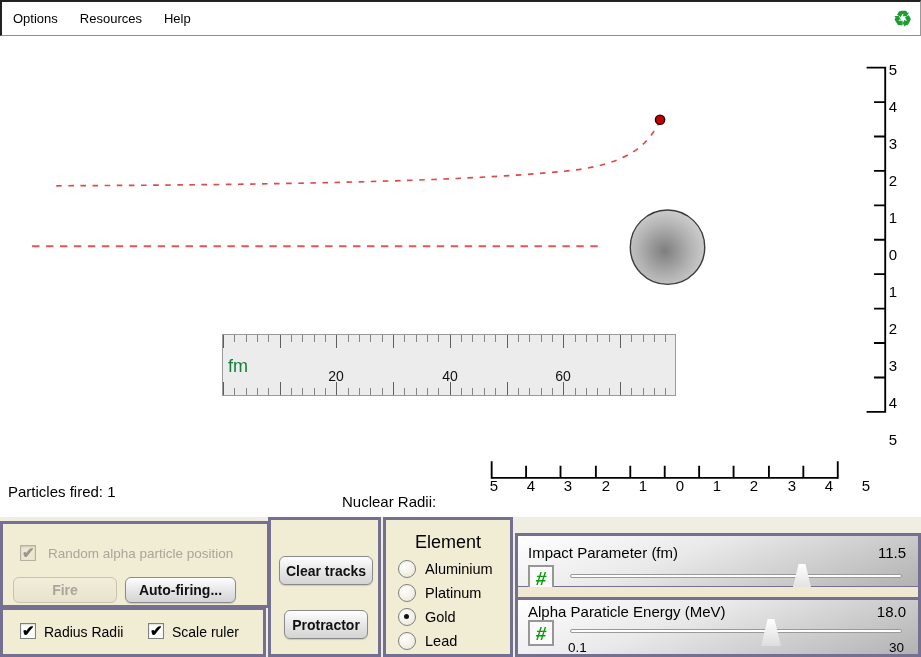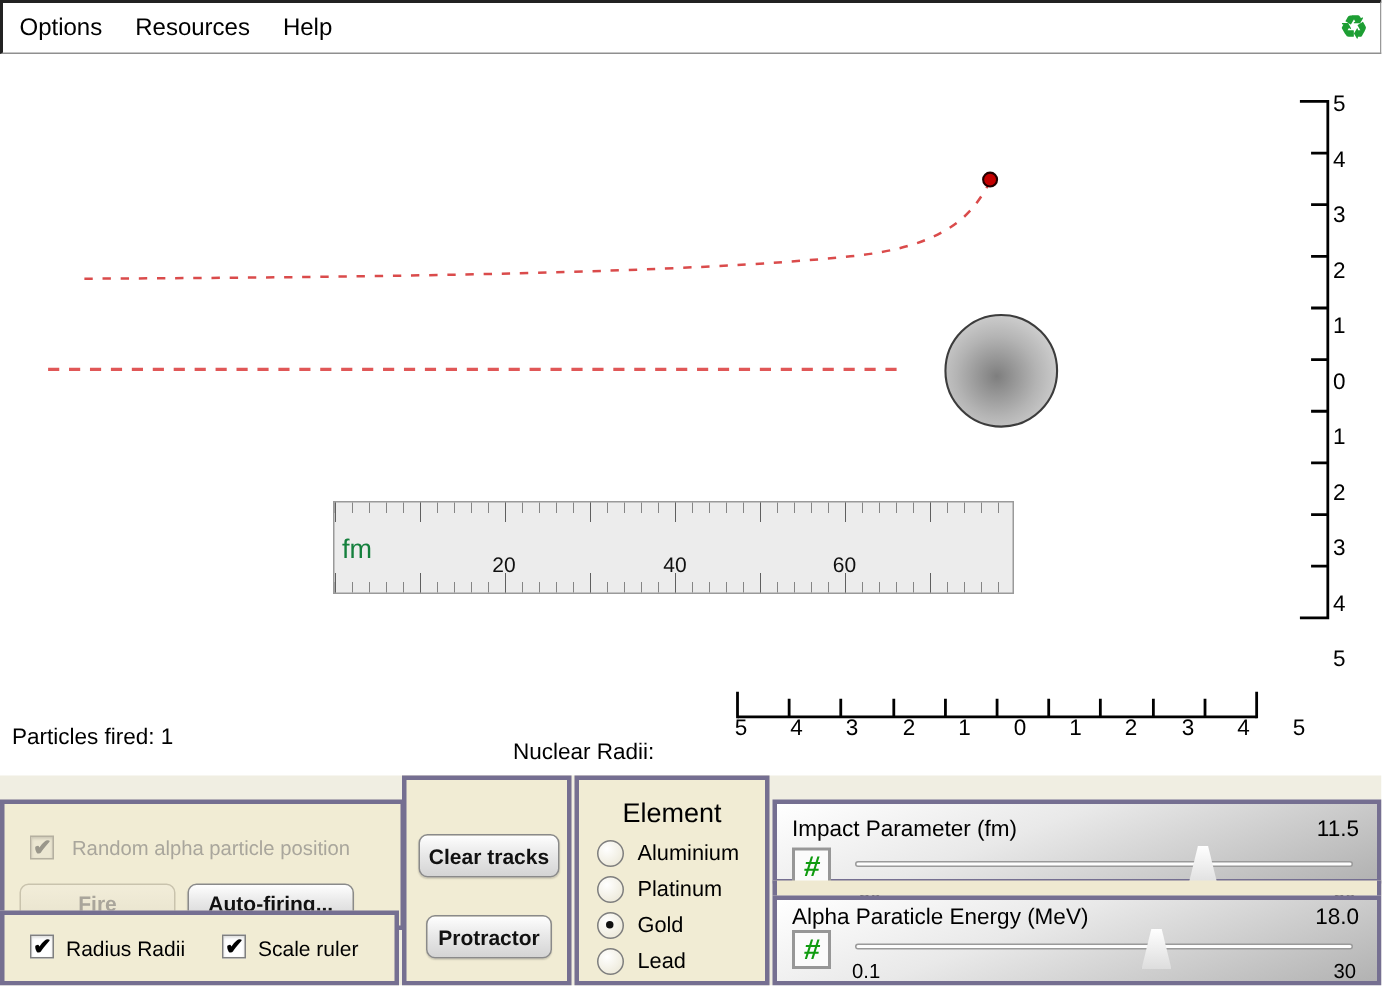--- a/index.html
+++ b/index.html
@@ -11,21 +11,21 @@
   }
   
   .menubar {
     position:absolute; left:0; top:0; width:921px; height:36px;
     background:#ffffff;
     border-top:2px solid #222; border-left:2px solid #222;
     border-right:1px solid #999; border-bottom:1px solid #8f8f8f;
     display:flex; align-items:center;
   }
   .menu-item {
-    font-size:16px; padding:0 11px; height:100%; display:flex; align-items:center;
+    font-size:13px; padding:0 11px; height:100%; display:flex; align-items:center;
     cursor:default;
   }
   .app-icon {
     position:absolute; right:8px; top:4px; font-size:21px; font-weight:bold;
     color:#1d9e33; line-height:26px;
   }
   
   .sim { position:absolute; left:0; top:36px; width:921px; height:481px; background:#fff; }
   .sim svg { position:absolute; left:0; top:0; }
   .sim .lbl { position:absolute; font-size:15px; color:#000; }
@@ -47,21 +47,21 @@
     background:repeating-linear-gradient(90deg,#858585 0 1px,transparent 1px 11.34px); }
   .t-maj-bot { bottom:0; height:13px;
     background:repeating-linear-gradient(90deg,#5f5f5f 0 1px,transparent 1px 56.7px); }
   .ruler .rnum { position:absolute; top:21px; width:40px; text-align:center;
                  font-size:14px; color:#111;margin-top:12px; }
   .ruler .runit { position:absolute; top:21px; left:5px; font-size:18px; color:#15803d; }
   
   .bottombar { position:absolute; left:0; top:517px; width:921px; height:140px;
                background:#f0eee2; }
   .panel { position:absolute; background:#f1ecd4; border:3px solid #756f91; }
-  .p-left-top    { left:0;   top:16px;    width:270px; height:87px; }
+  .p-left-top    { left:0;   top:4px;    width:270px; height:87px; }
   .p-left-bottom { left:0;   top:90px; width:266px; height:50px; }
   .p-mid         { left:268px; top:0;  width:113px; height:140px; }
   .p-elem        { left:383px; top:0;  width:130px; height:140px; }
   .p-slider { position:absolute; left:515px; width:406px; border:3px solid #756f91;
     background:linear-gradient(160deg,#ffffff 0%,#e9e9e9 40%,#b2b2b2 100%); }
   .p-impact { top:16px; height:56px; }
   .p-alpha  { top:80px; height:60px; }
   .slider-gap { position:absolute; left:515px; top:70px; width:406px; height:10px;
                 background:#efe9d1; border-left:3px solid #756f91; border-right:3px solid #756f91; }
   

